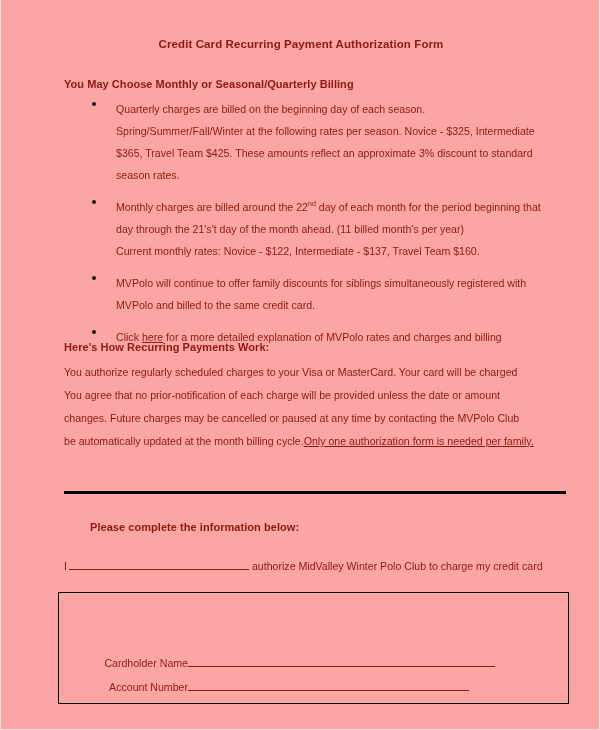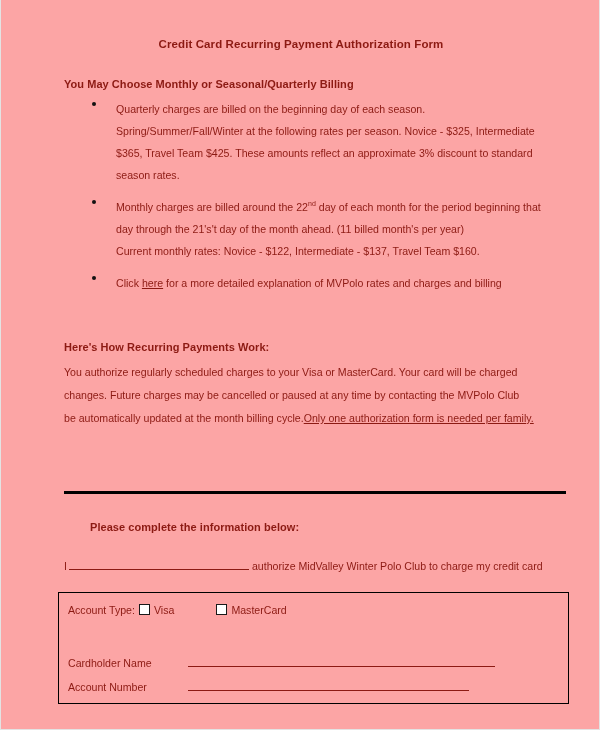--- a/index.html
+++ b/index.html
@@ -163,20 +163,21 @@
     margin: 0 4px 0 4px;
   }
   .chk-label { margin-right: 0; }
   .gap-wide { display: inline-block; width: 38px; }
 
   #cardholder-row { left: 9px; top: 62px; }
   #accountnum-row { left: 9px; top: 86px; }
   .field-label {
     display: inline-block;
     width: 120px;
+    text-align: right;
   }
   .field-rule {
     display: inline-block;
     height: 11px;
     border-bottom: 1.4px solid #8c1a13;
     vertical-align: baseline;
   }
   #cardholder-rule { width: 307px; }
   #accountnum-rule { width: 281px; }
 </style>
@@ -200,45 +201,50 @@
         <div class="bullet-line">season rates.</div>
       </div>
 
       <div class="bullet-item">
         <span class="bullet-dot"></span>
         <div class="bullet-line"><span>Monthly charges are billed around the 22</span><sup class="ord">nd</sup><span> day of each month for the period beginning that</span></div>
         <div class="bullet-line">day through the 21's't day of the month ahead. (11 billed month's per year)</div>
         <div class="bullet-line">Current monthly rates: Novice - $122, Intermediate - $137, Travel Team $160.</div>
       </div>
 
+      <div class="bullet-item">
+        <span class="bullet-dot"></span>
+        <div class="bullet-line">MVPolo will continue to offer family discounts for siblings simultaneously registered with</div>
+        <div class="bullet-line">MVPolo and billed to the same credit card.</div>
+      </div>
 
       <div class="bullet-item">
         <span class="bullet-dot"></span>
         <div class="bullet-line"><span>Click </span><a class="link-here" href="#" style="color:#8c1a13;">here</a><span> for a more detailed explanation of MVPolo rates and charges and billing</span></div>
       </div>
 
     </div>
 
     <div class="section-heading" id="heading-works">Here's How Recurring Payments Work:</div>
 
     <div class="para">
       <div class="para-line">You authorize regularly scheduled charges to your Visa or MasterCard.  Your card will be charged</div>
+      <div class="para-line">You agree that no prior-notification of each charge will be provided unless the date or amount</div>
       <div class="para-line">changes. Future charges may be cancelled or paused at any time by contacting  the MVPolo Club</div>
       <div class="para-line"><span>be automatically updated at the month billing cycle.</span><span class="u">Only one authorization form is needed per family.</span></div>
     </div>
 
     <div class="divider"></div>
 
     <div class="section-heading" id="heading-complete">Please complete the information below:</div>
 
     <div class="authorize-line"><span>I</span><span class="blank-rule"></span><span>authorize MidValley Winter Polo Club to charge my credit card</span></div>
 
     <div class="form-box">
 
-      <div class="form-row" id="account-type-row"><span>Account Type:</span><span class="chk"></span><span class="chk-label">Visa</span><span class="gap-wide"></span><span class="chk"></span><span class="chk-label">MasterCard</span></div>
 
       <div class="form-row" id="cardholder-row"><span class="field-label">Cardholder Name</span><span class="field-rule" id="cardholder-rule"></span></div>
 
       <div class="form-row" id="accountnum-row"><span class="field-label">Account Number</span><span class="field-rule" id="accountnum-rule"></span></div>
 
     </div>
 
   </div>
 </div>
 

